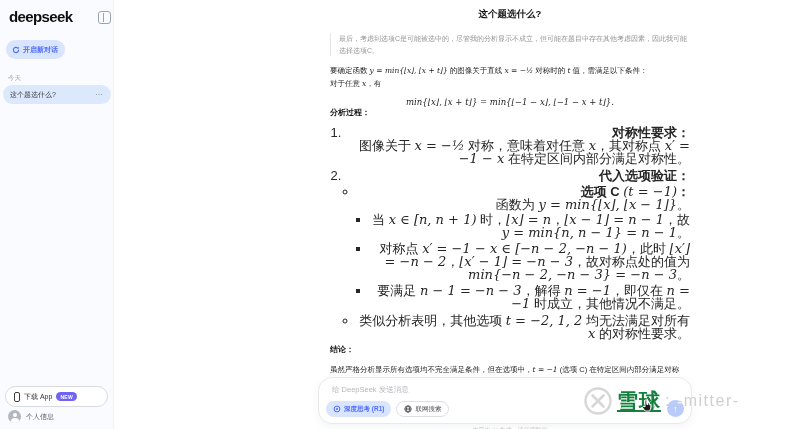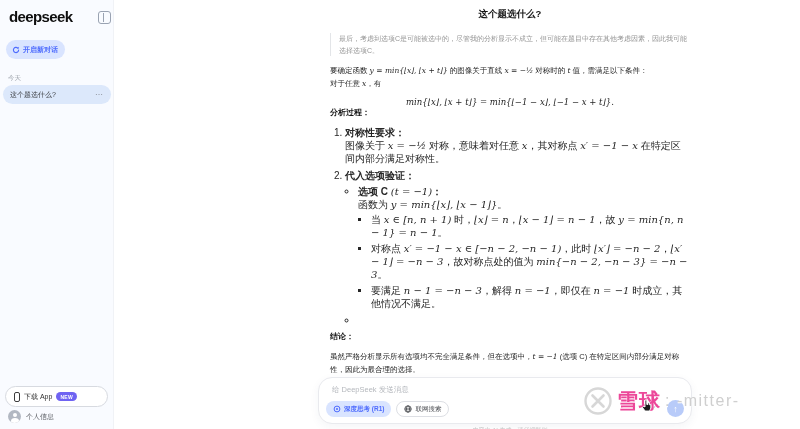--- a/index.html
+++ b/index.html
@@ -27,21 +27,21 @@
   .avatar::after { content:""; position:absolute; left:2.5px; top:8px; width:8px; height:6px; border-radius:50%; background:#fff; }
   .profile-label { font-size:7px; color:#5d6066; }
 
   
   .chat-col { position:absolute; left:330px; top:0; width:360px; }
   .chat-title { text-align:center; margin-top:8px; font-size:9.5px; font-weight:700; color:#141414; }
   .quote { margin-top:12px; border-left:1.5px solid #e3e5e8; padding-left:8px; font-size:7px; line-height:11.5px; color:#949494; }
   .para { margin-top:8px; font-size:7.5px; line-height:13px; color:#262626; }
   .equation { text-align:center; margin-top:7px; font-size:8.5px; color:#1d1d1d; }
   .h-bold { font-size:8px; font-weight:700; color:#141414; }
-  ol.analysis { margin-top:8px; padding-left:15px; font-size:10px; line-height:13px; color:#262626; }
+  ol.analysis { margin-top:8px; padding-left:15px; font-size:13px; line-height:13px; color:#262626;text-align:right; }
   ol.analysis > li { margin-bottom:4px; }
   ul.lvl2 { list-style-type:circle; padding-left:13px; margin-top:3px; }
   ul.lvl2 > li { margin-bottom:4px; }
   ul.lvl3 { list-style-type:square; padding-left:13px; margin-top:2px; }
   ul.lvl3 > li { margin-bottom:3px; }
   .boxed-line { margin-top:11px; font-size:7.5px; color:#262626; }
 
   
   .composer { position:absolute; left:318px; top:377px; width:374px; height:47px; background:#fff; border:1px solid #e9eaee; border-radius:14px; box-shadow:0 3px 10px rgba(40,60,100,.05);padding-left:36px; }
   .composer textarea { position:absolute; left:13px; top:7px; width:250px; height:14px; border:none; outline:none; resize:none; font-family:"Liberation Sans",sans-serif; font-size:7.5px; color:#333; background:transparent; }
@@ -50,21 +50,21 @@
   .pill { height:16px; border-radius:9px; display:flex; align-items:center; gap:3px; padding:0 7px; font-size:6.5px; cursor:pointer; }
   .pill.think { background:#d9e4ff; color:#4d6bfe; font-weight:600; }
   .pill.search { background:#fff; border:1px solid #dddfe4; color:#47494e; }
   .attach-btn { position:absolute; right:33px; bottom:9px; cursor:pointer; }
   .send-btn { position:absolute; right:7px; bottom:6px; width:17px; height:17px; border-radius:50%; background:#b8cbf9; color:#fff; font-size:9px; font-weight:700; display:flex; align-items:center; justify-content:center; cursor:pointer; }
 
   .disclaimer { position:absolute; left:330px; top:426px; width:360px; text-align:center; font-size:6px; color:#c3c3c3; }
 
   
   .watermark { position:absolute; left:583px; top:386px; display:flex; align-items:center; gap:4px; z-index:50; pointer-events:none; }
-  .wm-brand { font-size:21px; font-weight:700; color:#ec4899; text-shadow:0 1px 0 #fff; letter-spacing:1px; }
+  .wm-brand { font-size:21px; font-weight:700; color:#15803d; text-shadow:0 1px 0 #fff; letter-spacing:1px;text-decoration:underline; }
   .wm-text { font-size:16px; color:#cfcfcf; letter-spacing:1.5px; text-shadow:0 1px 0 #fff; }
   .cursor { position:absolute; left:641px; top:398px; z-index:60; pointer-events:none; }
 </style>
 </head>
 <body>
 
 <div class="sidebar">
   <div class="logo">deepseek</div>
   <div class="collapse-btn"></div>
 
@@ -120,20 +120,21 @@
         <li>
           <div><span class="b">选项 C </span><span class="math">(t = −1)</span><span class="b">：</span></div>
           <div><span>函数为 </span><span class="math">y = min{⌊x⌋, ⌊x − 1⌋}</span><span>。</span></div>
           <ul class="lvl3">
             <li><span>当 </span><span class="math">x ∈ [n, n + 1)</span><span> 时，</span><span class="math">⌊x⌋ = n</span><span>，</span><span class="math">⌊x − 1⌋ = n − 1</span><span>，故 </span><span class="math">y = min{n, n − 1} = n − 1</span><span>。</span></li>
             <li><span>对称点 </span><span class="math">x′ = −1 − x ∈ [−n − 2, −n − 1)</span><span>，此时 </span><span class="math">⌊x′⌋ = −n − 2</span><span>，</span><span class="math">⌊x′ − 1⌋ = −n − 3</span><span>，故对称点处的值为 </span><span class="math">min{−n − 2, −n − 3} = −n − 3</span><span>。</span></li>
             <li><span>要满足 </span><span class="math">n − 1 = −n − 3</span><span>，解得 </span><span class="math">n = −1</span><span>，即仅在 </span><span class="math">n = −1</span><span> 时成立，其他情况不满足。</span></li>
           </ul>
         </li>
         <li>
+          <div><span>类似分析表明，其他选项 </span><span class="math">t = −2, 1, 2</span><span> 均无法满足对所有 </span><span class="math">x</span><span> 的对称性要求。</span></div>
         </li>
       </ul>
     </li>
   </ol>
 
   <div class="h-bold">结论：</div>
   <div class="para"><span>虽然严格分析显示所有选项均不完全满足条件，但在选项中，</span><span class="math">t = −1</span><span> (选项 C) 在特定区间内部分满足对称性，因此为最合理的选择。</span></div>
 
   <div class="boxed-line">\boxed{C}</div>
 </div>

